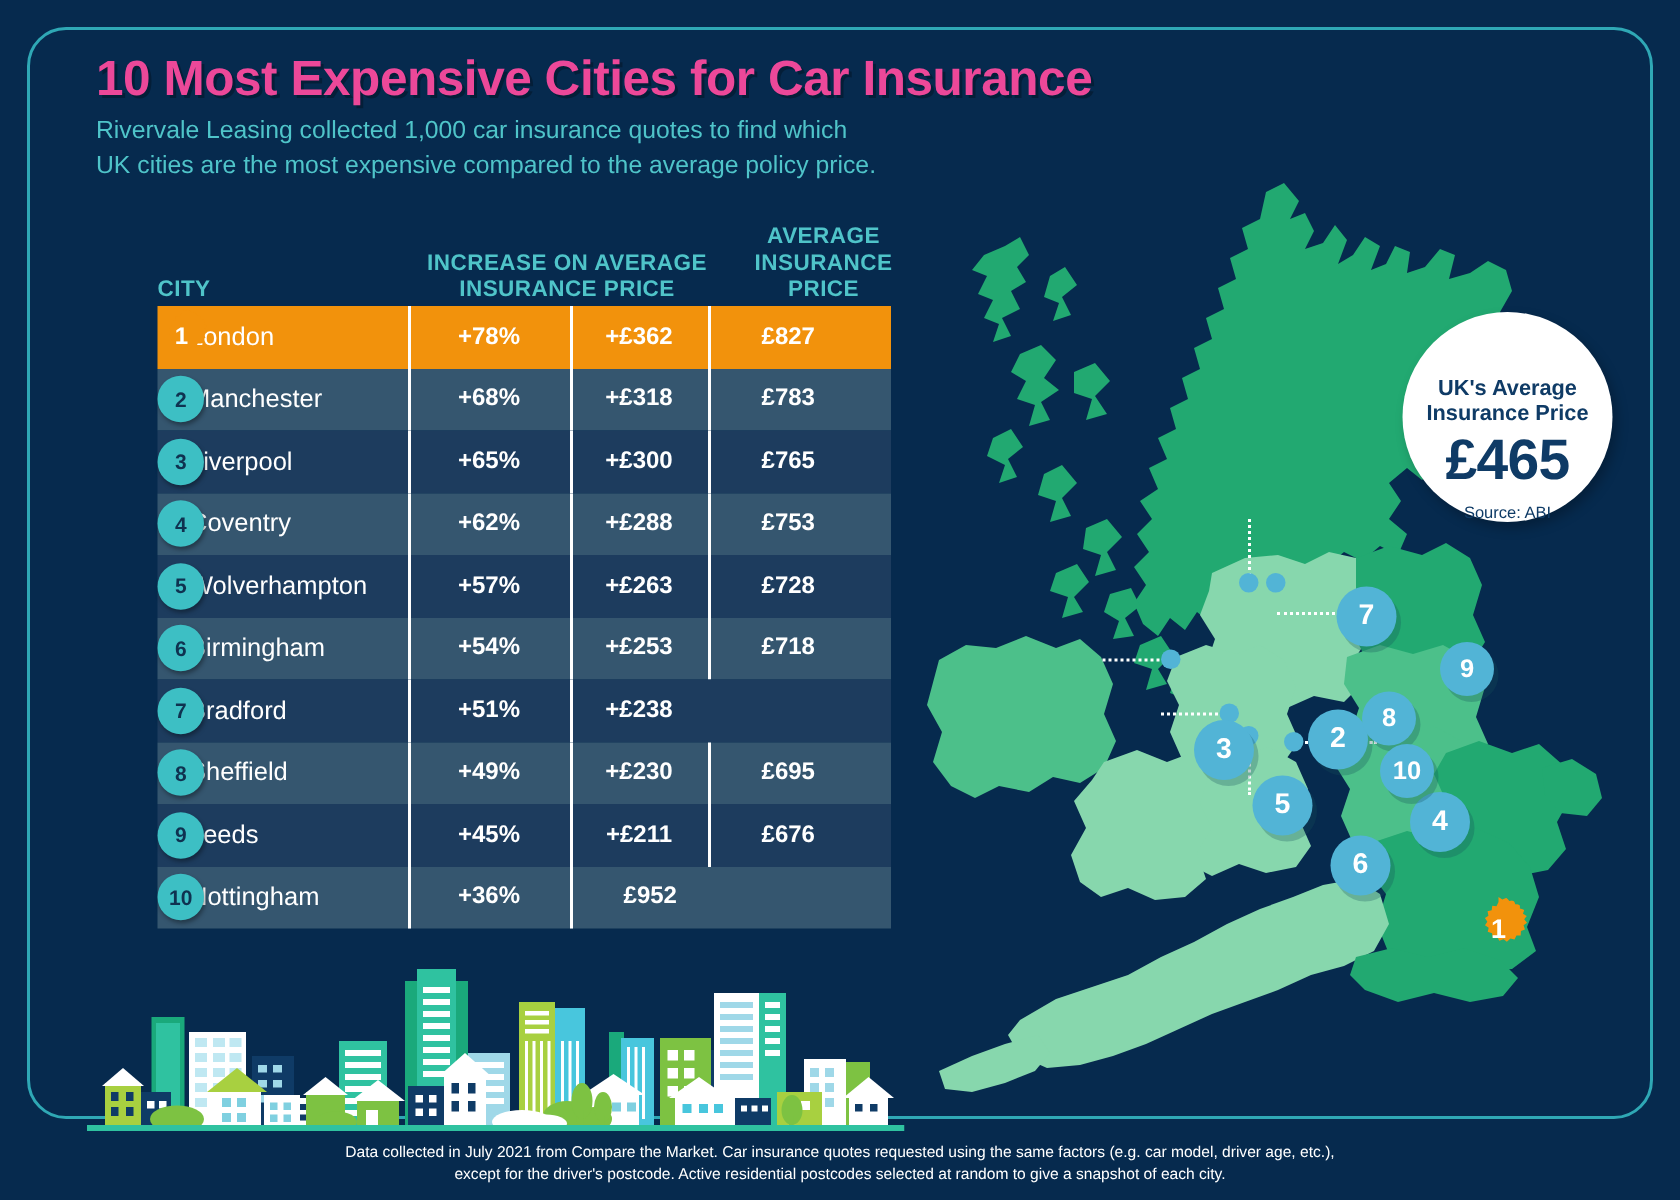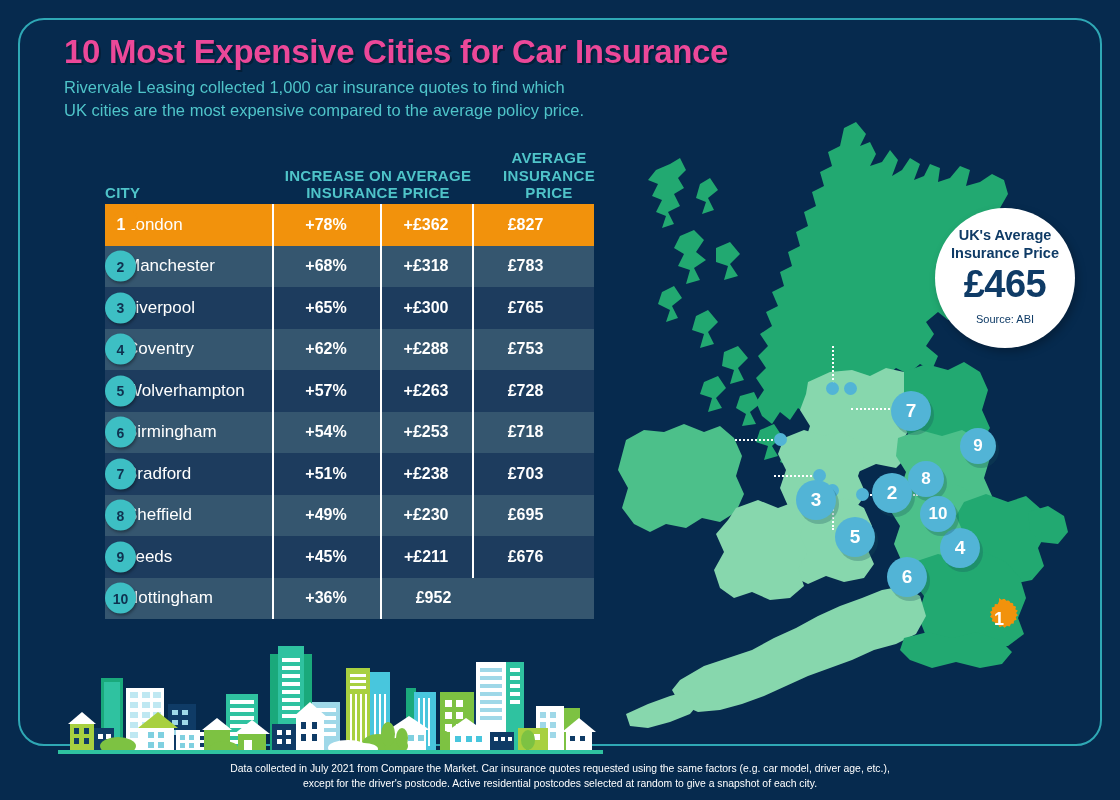--- a/index.html
+++ b/index.html
@@ -235,21 +235,21 @@
   
   .avg-badge {
     position: absolute;
     left: 935px; top: 208px;
     width: 140px; height: 140px;
     border-radius: 50%;
     background: #ffffff;
     display: flex;
     flex-direction: column;
     align-items: center;
-    justify-content: center;
+    justify-content: flex-end;
     box-shadow: 3px 4px 8px rgba(0,0,0,0.25);
     z-index: 8;
   }
   .avg-label {
     color: #0f3b66;
     font-size: 14.5px;
     font-weight: bold;
     line-height: 1.18;
     text-align: center;
     white-space: pre-line;
@@ -451,21 +451,20 @@
           <div class="cell cell-city">Birmingham</div>
           <div class="cell cell-inc">+54%</div>
           <div class="cell cell-amt">+£253</div>
           <div class="cell cell-avg">£718</div>
         </div>
         <div class="row odd">
           <div class="badge">7</div>
           <div class="cell cell-city">Bradford</div>
           <div class="cell cell-inc">+51%</div>
           <div class="cell cell-amt">+£238</div>
-          <div class="cell cell-avg">£703</div>
         </div>
         <div class="row even">
           <div class="badge">8</div>
           <div class="cell cell-city">Sheffield</div>
           <div class="cell cell-inc">+49%</div>
           <div class="cell cell-amt">+£230</div>
           <div class="cell cell-avg">£695</div>
         </div>
         <div class="row odd">
           <div class="badge">9</div>

